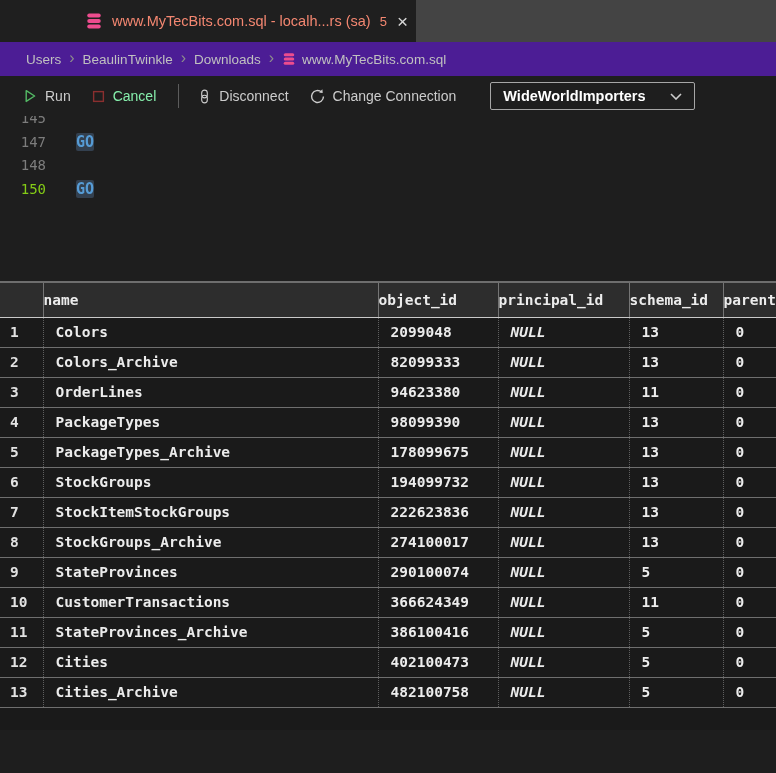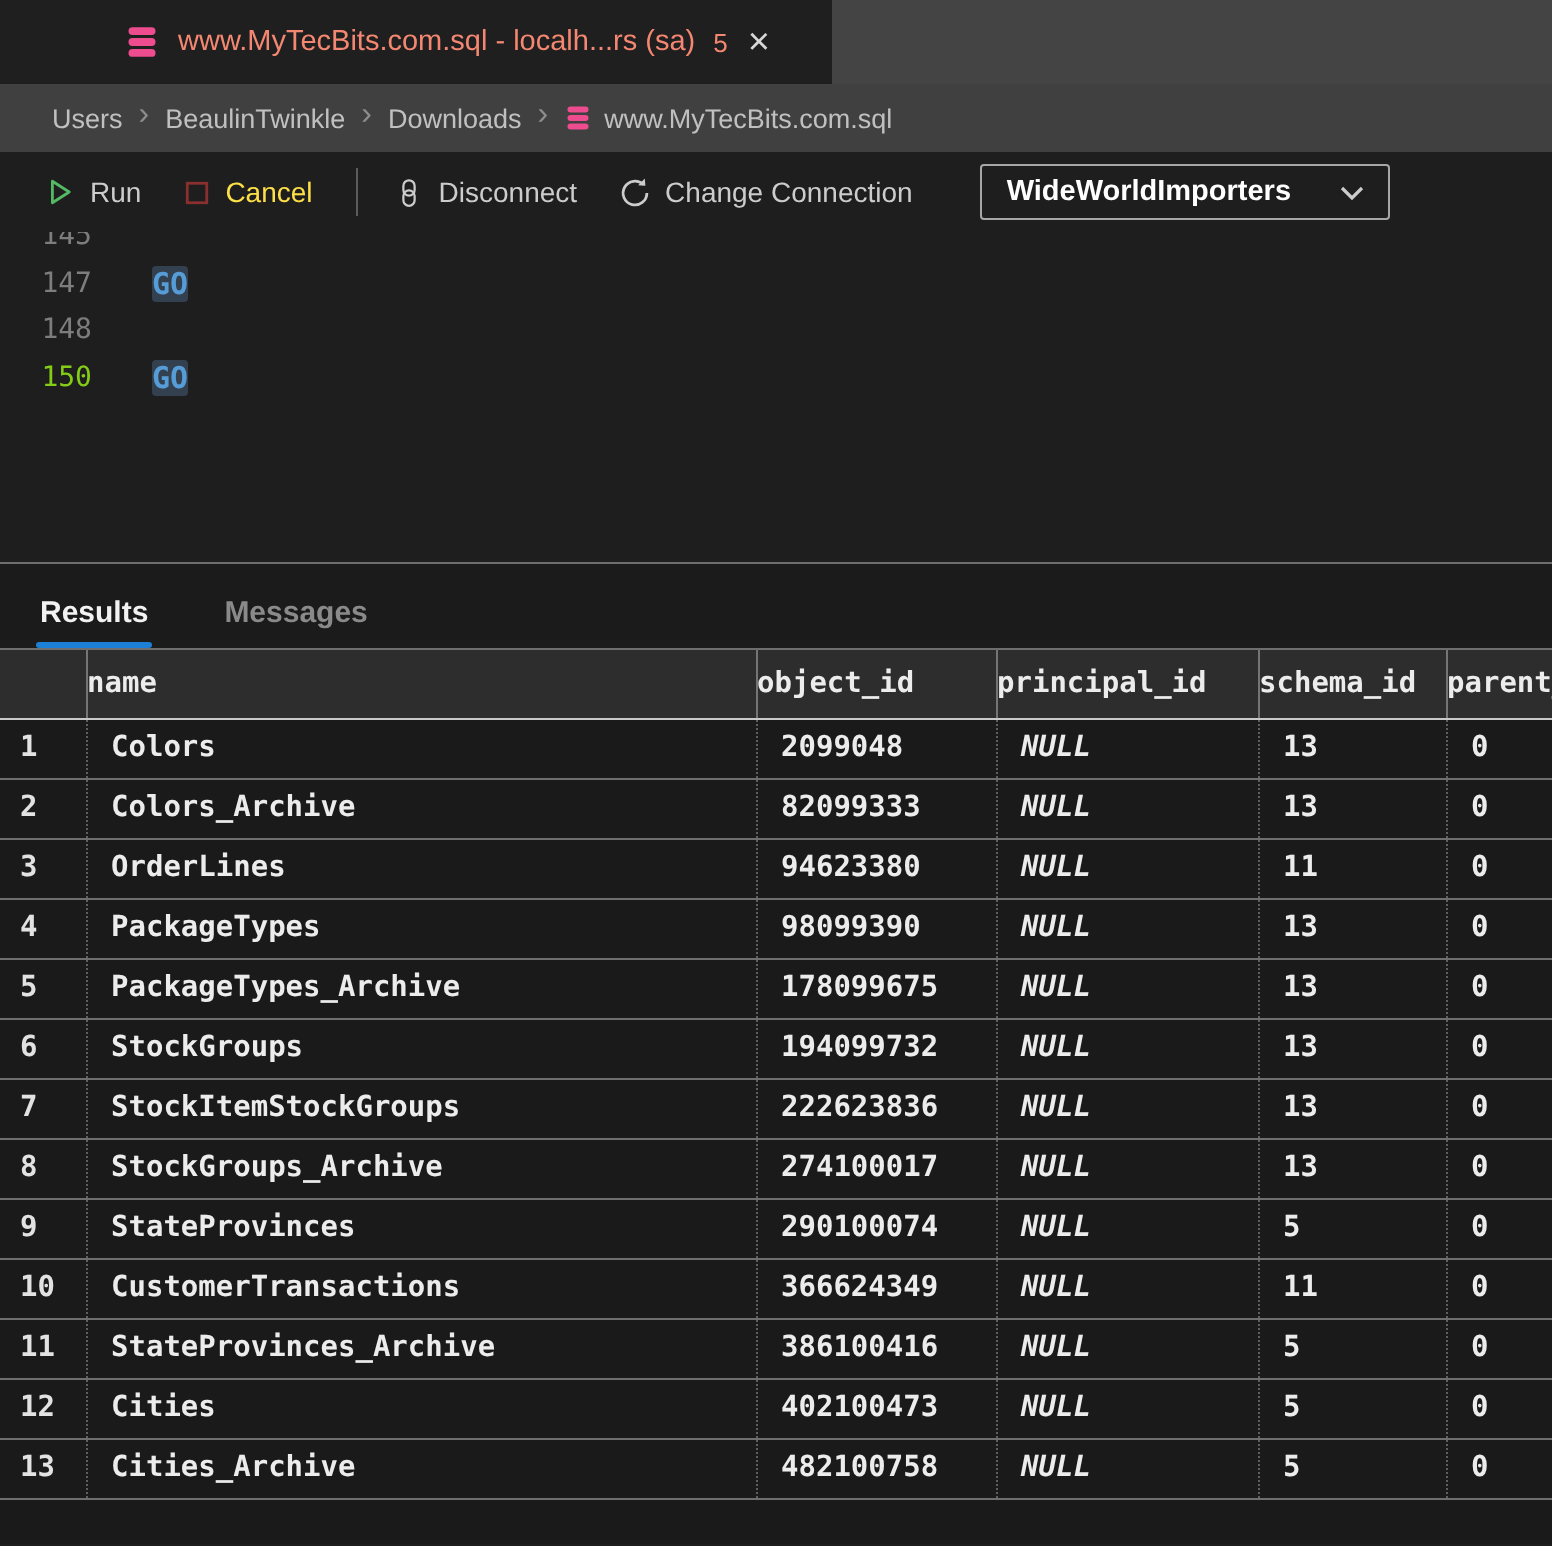--- a/index.html
+++ b/index.html
@@ -7,42 +7,42 @@
   .app {
     width:776px; height:773px; position:relative; overflow:hidden;
     background:#1e1e1e; font-family:"Liberation Sans", sans-serif;
     -webkit-font-smoothing:antialiased;
   }
 
   
   .tabbar { height:42px; background:#444444; display:flex; }
   .tab {
     width:416px; background:#1f1f1f; display:flex; align-items:center;
-    padding-left:62px; cursor:pointer;
+    padding-left:85px; cursor:pointer;
   }
   .tab-title { color:#f48771; font-size:14.5px; white-space:nowrap; }
   .tab-badge { color:#f48771; font-size:13px; margin-left:9px; }
   .tab-close { color:#d7d7d7; font-size:19px; margin-left:10px; line-height:1; cursor:pointer; }
 
   
   .breadcrumb {
     height:34px; display:flex; align-items:center; gap:8px;
-    padding-left:26px; background:#404040; color:#c0c0c0; font-size:13.5px;
+    padding-left:26px; background:#4c1d95; color:#c0c0c0; font-size:13.5px;
   }
   .crumb { white-space:nowrap; cursor:pointer; }
   .crumb-sep { color:#8d8d8d; font-size:16px; line-height:1; padding-bottom:2px; }
   .crumb-db { display:flex; align-items:center; margin-right:-2px; }
 
   
   .toolbar {
     height:40px; display:flex; align-items:center;
     padding-left:22px; background:#1e1e1e; font-size:14px; color:#cccccc;
   }
   .tb-btn { display:flex; align-items:center; gap:7px; margin-right:20px; cursor:pointer; white-space:nowrap; }
-  .tb-btn.disabled { color:#fde047; cursor:default; }
+  .tb-btn.disabled { color:#86efac; cursor:default; }
   .tb-sep { width:1px; height:24px; background:#5c5c5c; margin:0 18px 0 2px; }
   .db-dropdown {
     margin-left:14px; height:28px; display:flex; align-items:center; gap:24px;
     border:1px solid #a6a6a6; border-radius:2px; padding:0 12px;
     color:#ffffff; font-weight:700; font-size:14.5px; cursor:pointer; background:#1e1e1e;
   }
 
   
   .editor {
     height:165px; overflow:hidden; background:#1e1e1e;
@@ -195,24 +195,20 @@
         </div>
         <div class="code-line active">
           <span class="ln">150</span>
           <span class="code"><span class="tok-kw hl">GO</span></span>
         </div>
       </div>
   </div>
 
   <div class="panel-divider"></div>
 
-  <div class="results-tabs">
-    <span class="rtab active">Results</span>
-    <span class="rtab inactive">Messages</span>
-  </div>
 
   <div class="grid-wrap">
     <table class="grid">
       <colgroup>
         <col class="c0">
           <col class="c1">
           <col class="c2">
           <col class="c3">
           <col class="c4">
           <col class="c5">

